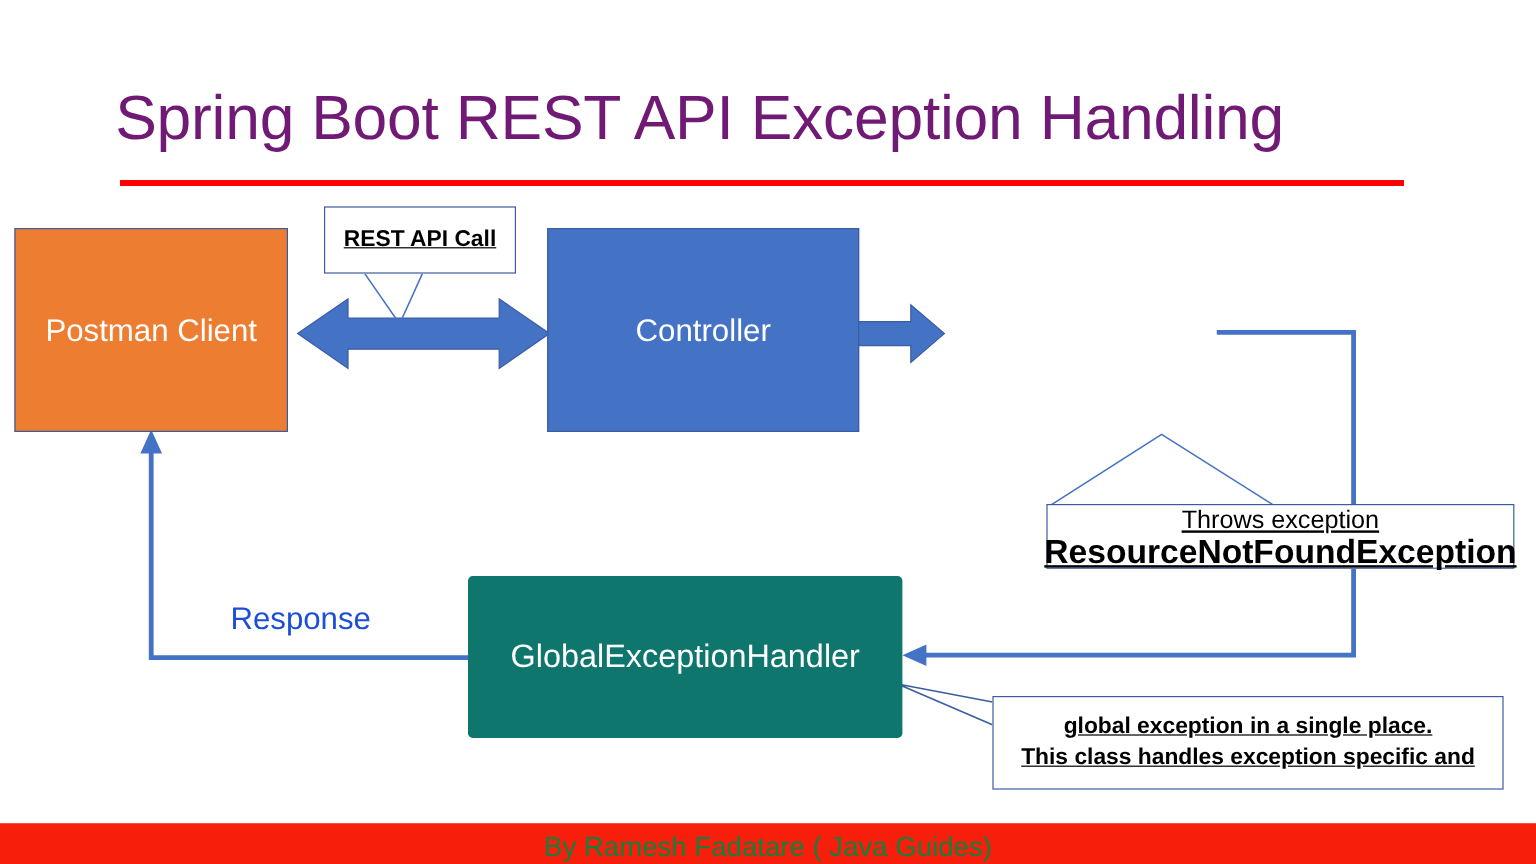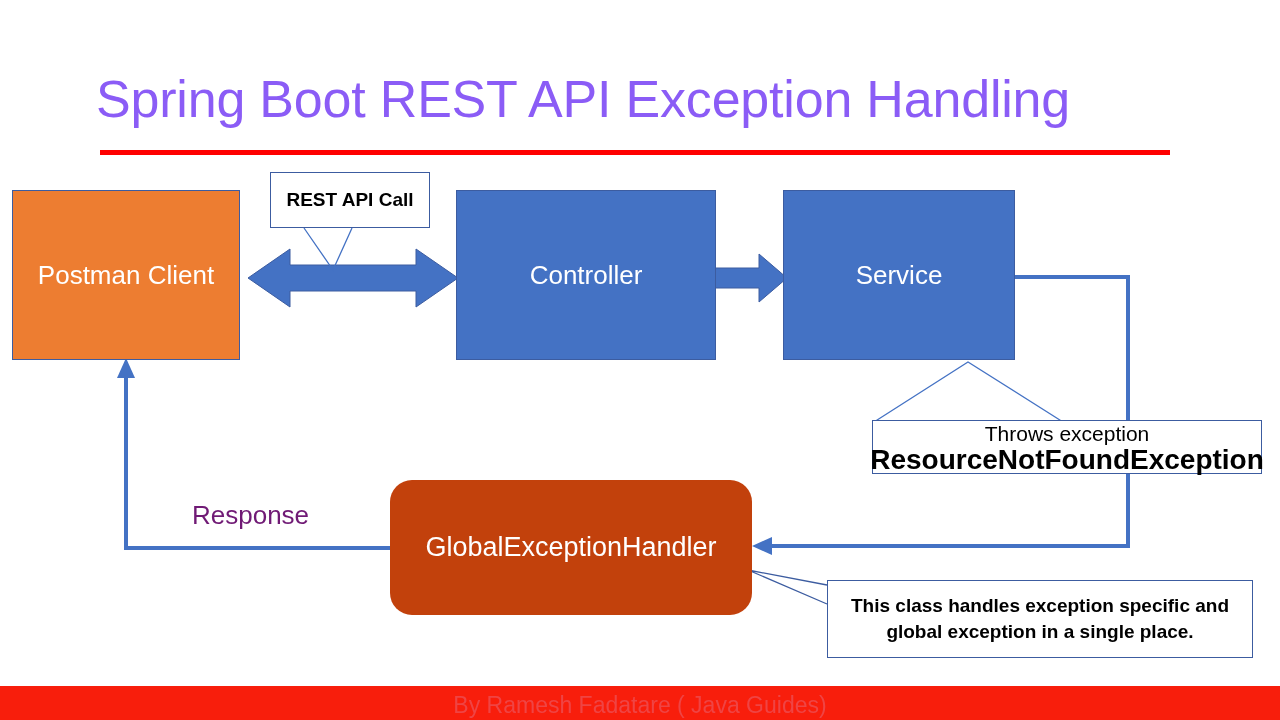--- a/index.html
+++ b/index.html
@@ -5,68 +5,68 @@
   html,body{margin:0;padding:0;}
   body{
     width:1280px;height:720px;background:#ffffff;
     font-family:"Liberation Sans","DejaVu Sans",sans-serif;
     overflow:hidden;position:relative;
   }
   #stage{position:absolute;left:0;top:0;width:1280px;height:720px;}
 
   .title{
     position:absolute;left:96px;top:68px;
-    font-size:52px;line-height:62px;font-weight:400;color:#8b5cf6;
+    font-size:52px;line-height:62px;font-weight:400;color:#701a75;
     white-space:nowrap;letter-spacing:-0.2px;
   }
   .title-rule{
     position:absolute;left:100px;top:150px;width:1070px;height:5px;background:#FF0000;
   }
 
   .node{
     position:absolute;display:flex;align-items:center;justify-content:center;
     color:#ffffff;font-size:26px;font-weight:400;text-align:center;
     box-sizing:border-box;
   }
   .node-postman{left:12px;top:190px;width:228px;height:170px;
     background:#ED7D31;border:1.5px solid #3C5CA0;}
   .node-controller{left:456px;top:190px;width:260px;height:170px;
     background:#4472C4;border:1.5px solid #3C5CA0;}
   .node-service{left:783px;top:190px;width:232px;height:170px;
     background:#4472C4;border:1.5px solid #3C5CA0;}
   .node-geh{left:390px;top:480px;width:362px;height:135px;
-    background:#c2410c;border-radius:22px;font-size:27px;}
+    background:#0f766e;border-radius:4px;font-size:27px;}
 
   
   .svg-layer{position:absolute;left:0;top:0;width:1280px;height:720px;
     pointer-events:none;}
 
   .callout{
     position:absolute;background:#ffffff;border:1px solid #3C5CA0;
     box-sizing:border-box;display:flex;flex-direction:column;
-    align-items:center;justify-content:center;text-align:center;color:#000;
+    align-items:center;justify-content:center;text-align:center;color:#000;text-decoration:underline;
   }
   .callout-rest{left:270px;top:172px;width:160px;height:56px;
     font-size:19px;font-weight:bold;}
   .callout-throws{left:872px;top:420px;width:390px;height:54px;
     font-size:21px;line-height:26px;}
   .callout-throws .b{font-weight:bold;font-size:28px;}
   .callout-class{left:827px;top:580px;width:426px;height:78px;
     font-size:19px;line-height:26px;font-weight:bold;}
 
   .label-response{
-    position:absolute;left:192px;top:500px;font-size:26px;color:#701a75;
+    position:absolute;left:192px;top:500px;font-size:26px;color:#1d4ed8;
   }
 
   .footer-bar{
     position:absolute;left:0;top:686px;width:1280px;height:34px;background:#F81E0C;
   }
   .footer-text{
     position:absolute;left:0;top:692px;width:1280px;text-align:center;
-    color:#ef4444;font-size:23px;
+    color:#15803d;font-size:23px;
   }
 </style>
 </head>
 <body>
 
 <div id="stage">
 
   <div class="title">Spring Boot REST API Exception Handling</div>
   <div class="title-rule"></div>
 
@@ -104,40 +104,37 @@
   </svg>
 
   <div class="node node-postman">
     <span>Postman Client</span>
   </div>
 
   <div class="node node-controller">
     <span>Controller</span>
   </div>
 
-  <div class="node node-service">
-    <span>Service</span>
-  </div>
 
   <div class="node node-geh">
     <span>GlobalExceptionHandler</span>
   </div>
 
   <div class="callout callout-rest">
     <span>REST API Call</span>
   </div>
 
   <div class="callout callout-throws">
     <span>Throws exception</span>
     <span class="b">ResourceNotFoundException</span>
   </div>
 
   <div class="callout callout-class">
+    <span>global exception in a single place.</span>
     <span>This class handles exception specific and</span>
-    <span>global exception in a single place.</span>
   </div>
 
   <div class="label-response">Response</div>
 
   <div class="footer-bar"></div>
   <div class="footer-text">By Ramesh Fadatare ( Java Guides)</div>
 
 </div>
 
 </body></html>

